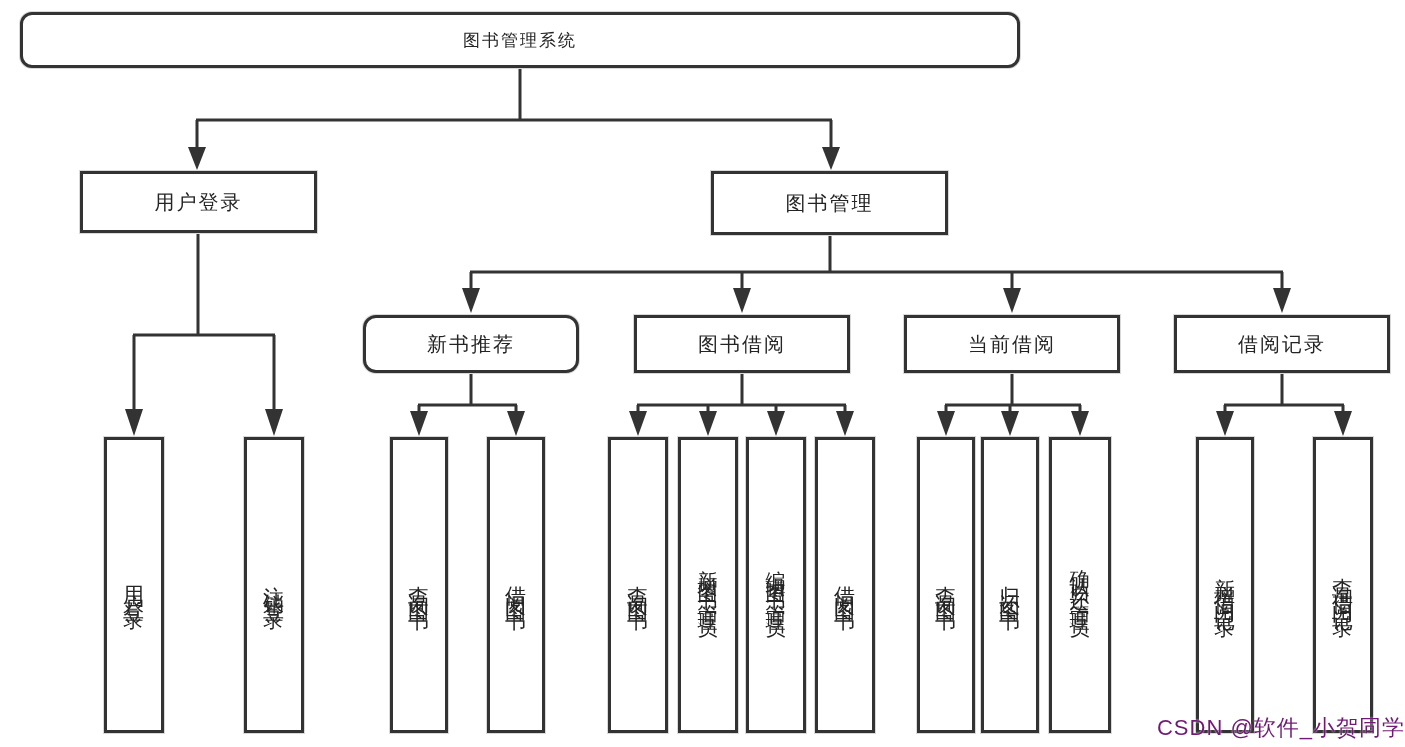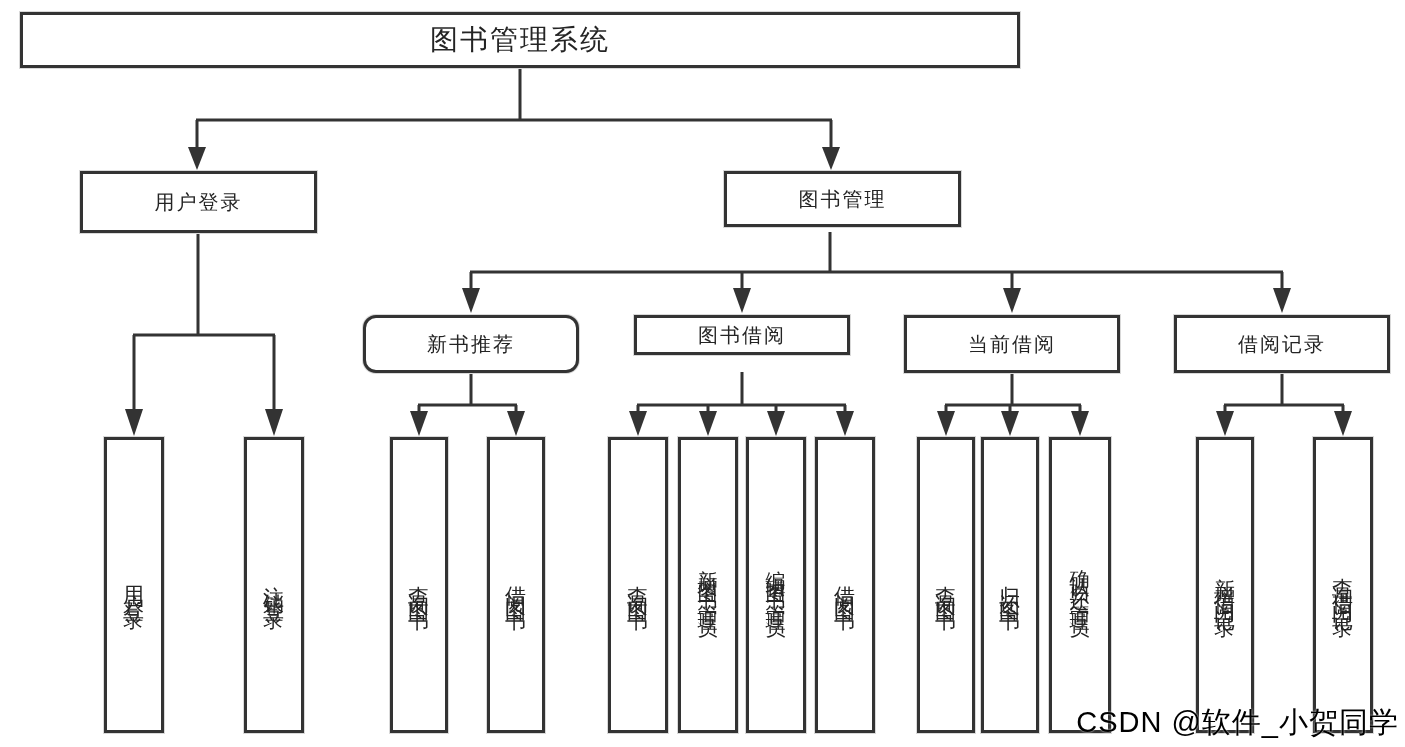--- a/index.html
+++ b/index.html
@@ -30,40 +30,41 @@
     display: flex;
     align-items: center;
     justify-content: center;
     text-align: center;
   }
   .h-node {
     font-size: 20px;
     letter-spacing: 2px;
   }
   .root-node {
-    font-size: 28px;
+    font-size: 17px;
     letter-spacing: 2px;
+    border-radius: 12px;
   }
   .v-node {
     writing-mode: vertical-rl;
     text-orientation: mixed;
     font-size: 21px;
     letter-spacing: 8px;
     line-height: 1;
   }
   .v-node.long {
     letter-spacing: 7px;
     font-size: 20px;
   }
   .watermark {
     position: absolute;
-    right: 6px;
+    right: 0;
     bottom: 4px;
-    font-size: 29px;
-    color: #000000;
+    font-size: 22px;
+    color: #701a75;
     letter-spacing: 1px;
     z-index: 5;
     text-shadow: 0 0 2px #ffffff;
     white-space: nowrap;
   }
 </style>
 </head>
 <body>
 
 <div class="canvas">
@@ -104,24 +105,24 @@
       <polygon points="1001,411 1019,411 1010,436"></polygon>
       <polygon points="1071,411 1089,411 1080,436"></polygon>
       <polygon points="1216,411 1234,411 1225,436"></polygon>
       <polygon points="1334,411 1352,411 1343,436"></polygon>
     </g>
   </svg>
 
   <div class="node h-node root-node" style="left:20px; top:12px; width:1000px; height:56px;">图书管理系统</div>
 
   <div class="node h-node" style="left:80px; top:171px; width:237px; height:62px;">用户登录</div>
-  <div class="node h-node" style="left:711px; top:171px; width:237px; height:56px;margin-left:13px;">图书管理</div>
+  <div class="node h-node" style="left:711px; top:171px; width:237px; height:64px;">图书管理</div>
 
   <div class="node h-node" style="left:363px; top:315px; width:216px; height:58px;border-radius:13px;">新书推荐</div>
-  <div class="node h-node" style="left:634px; top:315px; width:216px; height:40px;">图书借阅</div>
+  <div class="node h-node" style="left:634px; top:315px; width:216px; height:58px;">图书借阅</div>
   <div class="node h-node" style="left:904px; top:315px; width:216px; height:58px;text-align:center;">当前借阅</div>
   <div class="node h-node" style="left:1174px; top:315px; width:216px; height:58px;">借阅记录</div>
 
   <div class="node v-node" style="left:104px; top:437px; width:60px; height:296px;">用户登录</div>
   <div class="node v-node" style="left:244px; top:437px; width:60px; height:296px;">注销登录</div>
 
   <div class="node v-node" style="left:390px; top:437px; width:58px; height:296px;">查询图书</div>
   <div class="node v-node" style="left:487px; top:437px; width:58px; height:296px;">借阅图书</div>
 
   <div class="node v-node" style="left:608px; top:437px; width:60px; height:296px;">查询图书</div>

